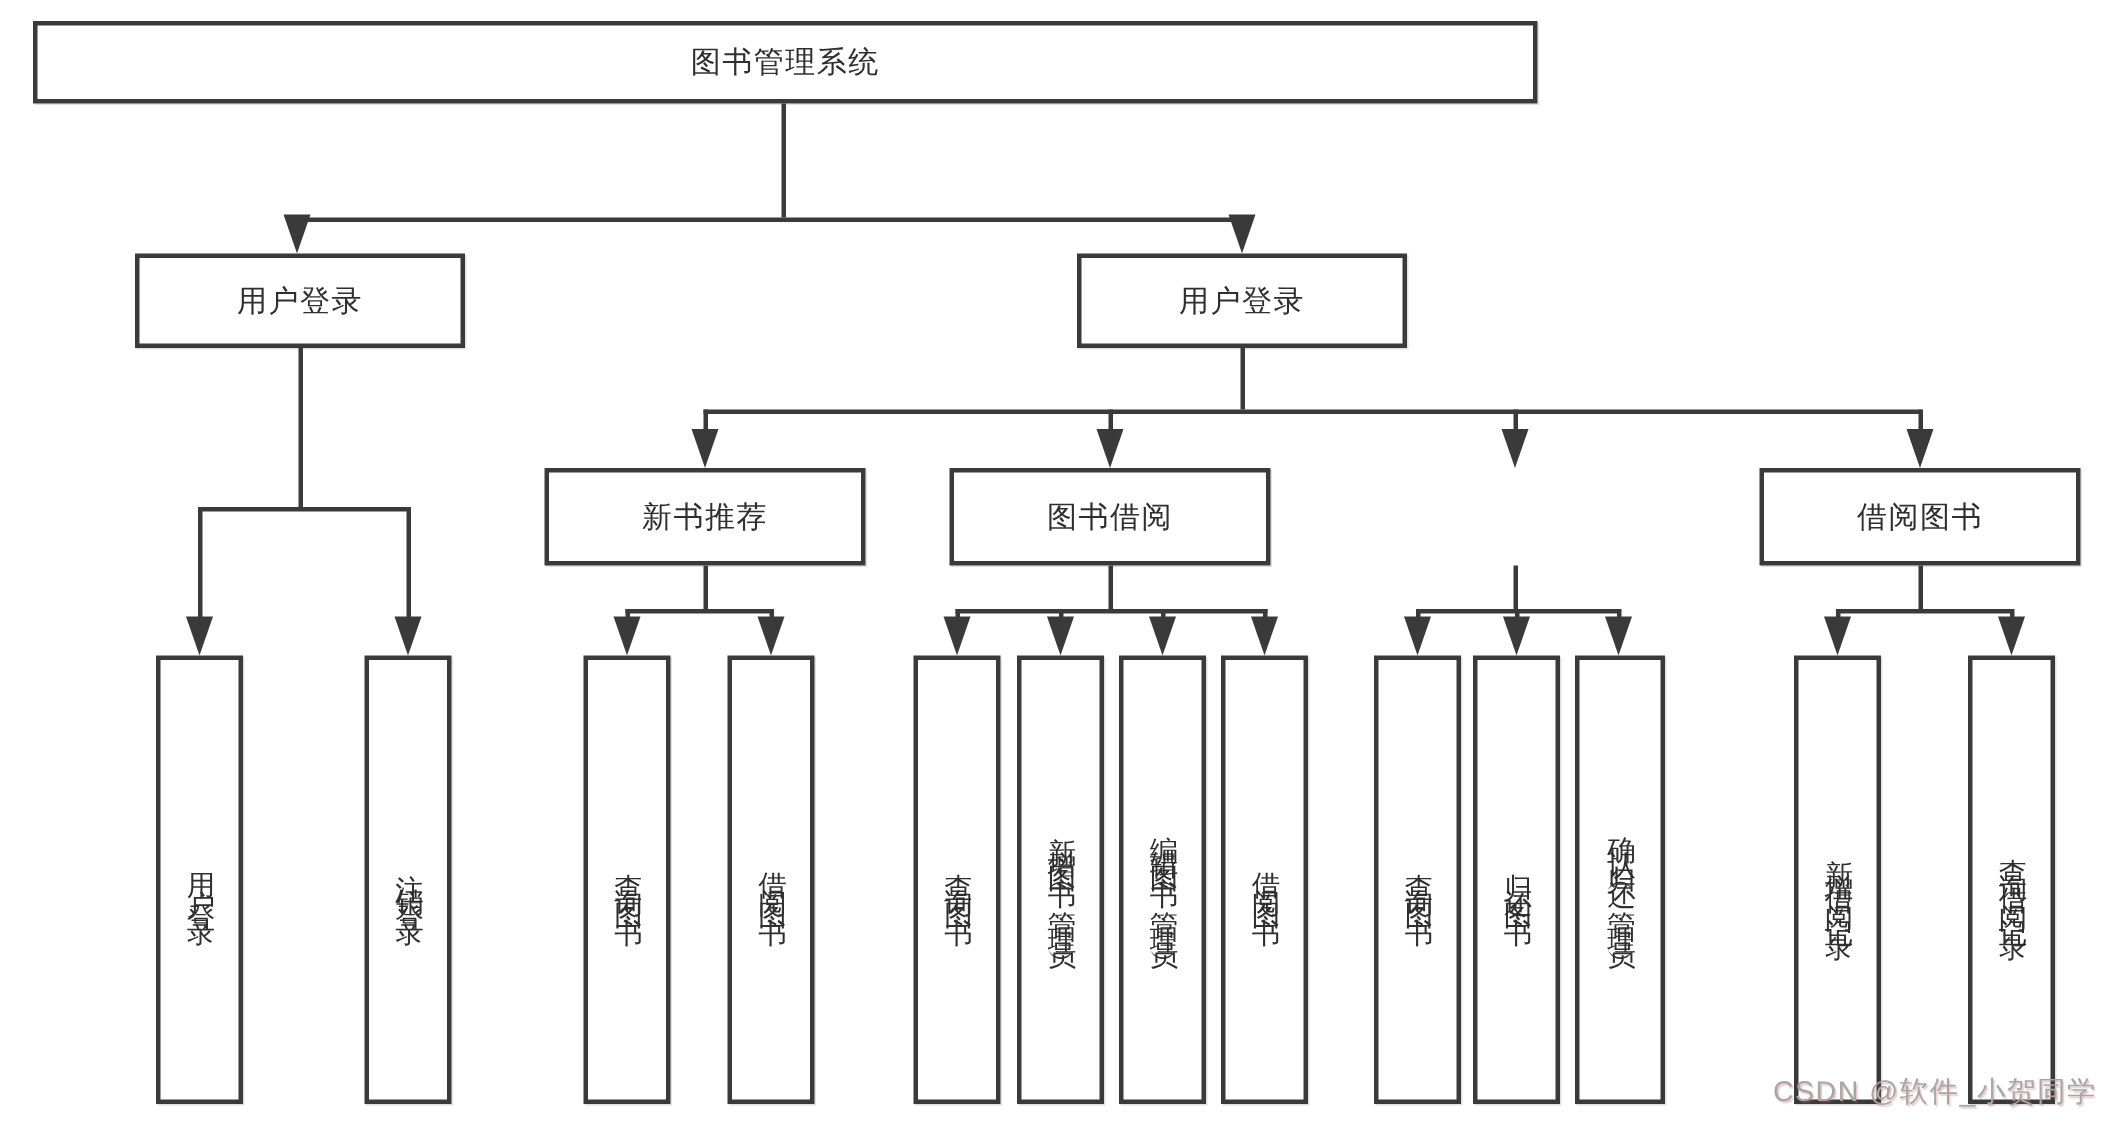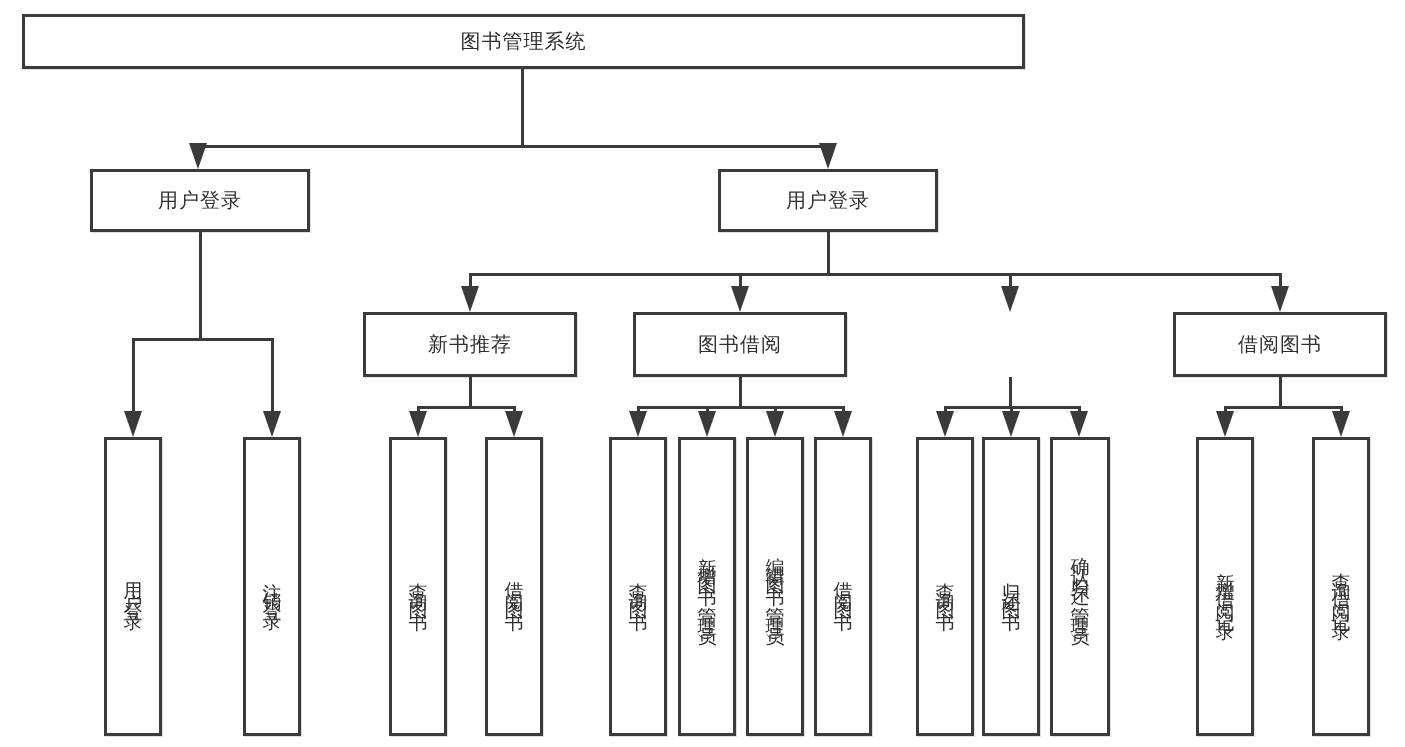--- a/index.html
+++ b/index.html
@@ -191,14 +191,15 @@
     <span class="vlabel">确认归还（管理员）</span>
   </div>
 
   <div class="box" style="left:1196px;top:437px;width:58px;height:299px">
     <span class="vlabel">新增借阅记录</span>
   </div>
   <div class="box" style="left:1312px;top:437px;width:58px;height:299px">
     <span class="vlabel">查询借阅记录</span>
   </div>
 
+  <div class="watermark">CSDN @软件_小贺同学</div>
 
 </div>
 
 </body></html>

